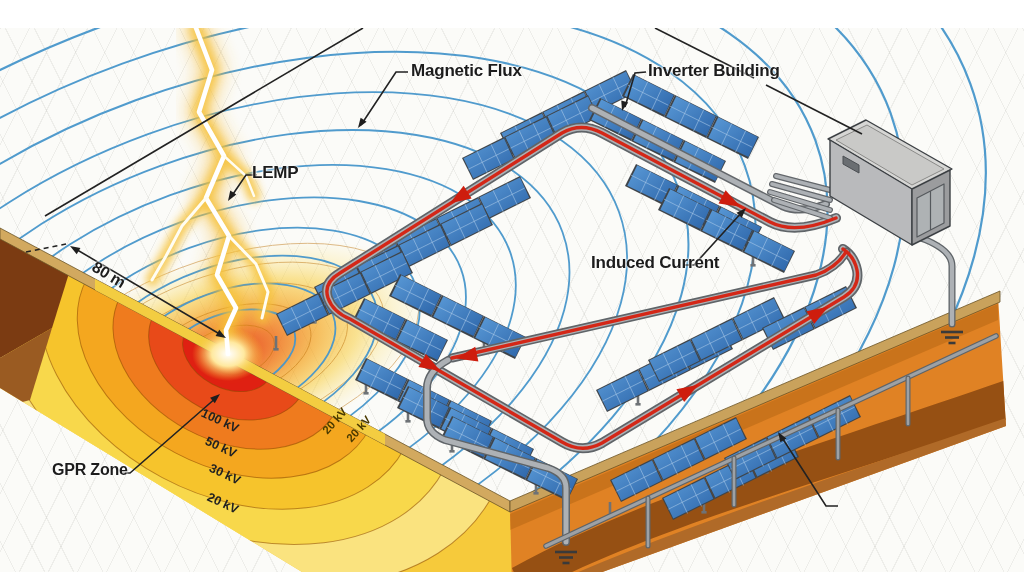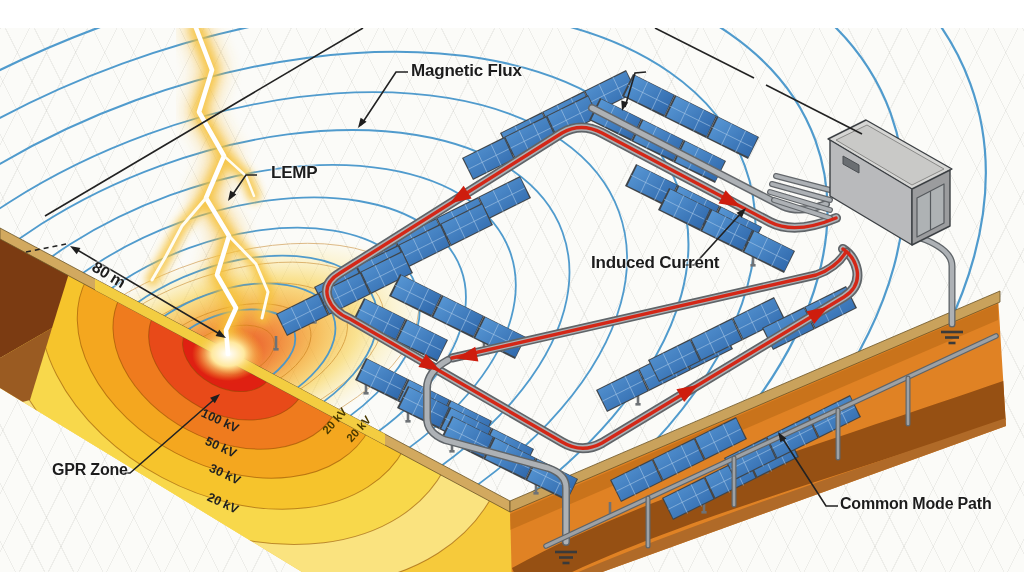--- a/index.html
+++ b/index.html
@@ -336,24 +336,24 @@
     <use href="#tri" transform="translate(228,173) rotate(122)"></use>
     <use href="#tri" transform="translate(746,180) rotate(-47)"></use>
     <use href="#tri" transform="translate(220,366) rotate(-41)"></use>
     <use href="#tri" transform="translate(778,404) rotate(-123)"></use>
     <use href="#tri" transform="translate(70,218) rotate(211)"></use>
     <use href="#tri" transform="translate(226,310) rotate(31)"></use>
   </g>
 </svg>
 
 <div class="lbl" style="left:411px;top:33px;">Magnetic Flux</div>
-<div class="lbl" style="left:271px;top:135px;">LEMP</div>
+<div class="lbl" style="left:648px;top:33px;">Inverter Building</div>
+<div class="lbl" style="left:252px;top:135px;">LEMP</div>
 <div class="lbl" style="left:591px;top:225px;">Induced Current</div>
 <div class="lbl" style="left:52px;top:433px;font-size:16px;">GPR Zone</div>
-<div class="lbl" style="left:840px;top:467px;font-size:16px;">Common Mode Path</div>
 <div class="lbl lbl-rot" style="left:98px;top:230px;font-size:16px;transform:rotate(31deg);">80 m</div>
 
 <div class="kv" style="left:205px;top:378px;transform:rotate(25deg);">100 kV</div>
 <div class="kv" style="left:209px;top:406px;transform:rotate(25deg);">50 kV</div>
 <div class="kv" style="left:213px;top:433px;transform:rotate(25deg);">30 kV</div>
 <div class="kv" style="left:211px;top:462px;transform:rotate(25deg);">20 kV</div>
 <div class="kv kv-surface" style="left:320px;top:400px;transform:rotate(-48deg);">20 kV</div>
 <div class="kv kv-surface" style="left:344px;top:408px;transform:rotate(-48deg);">20 kV</div>
 
 </div>

